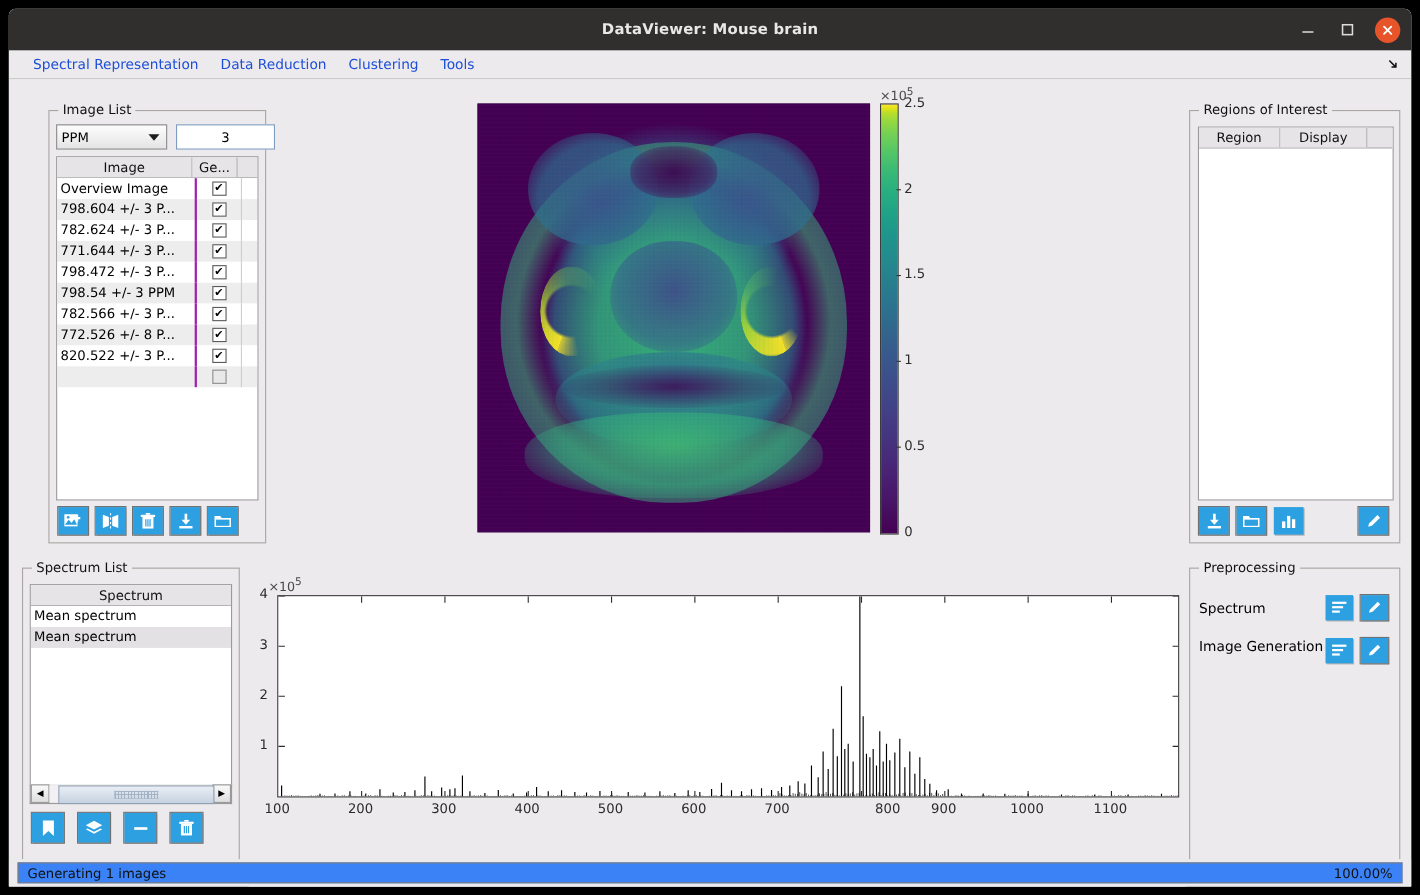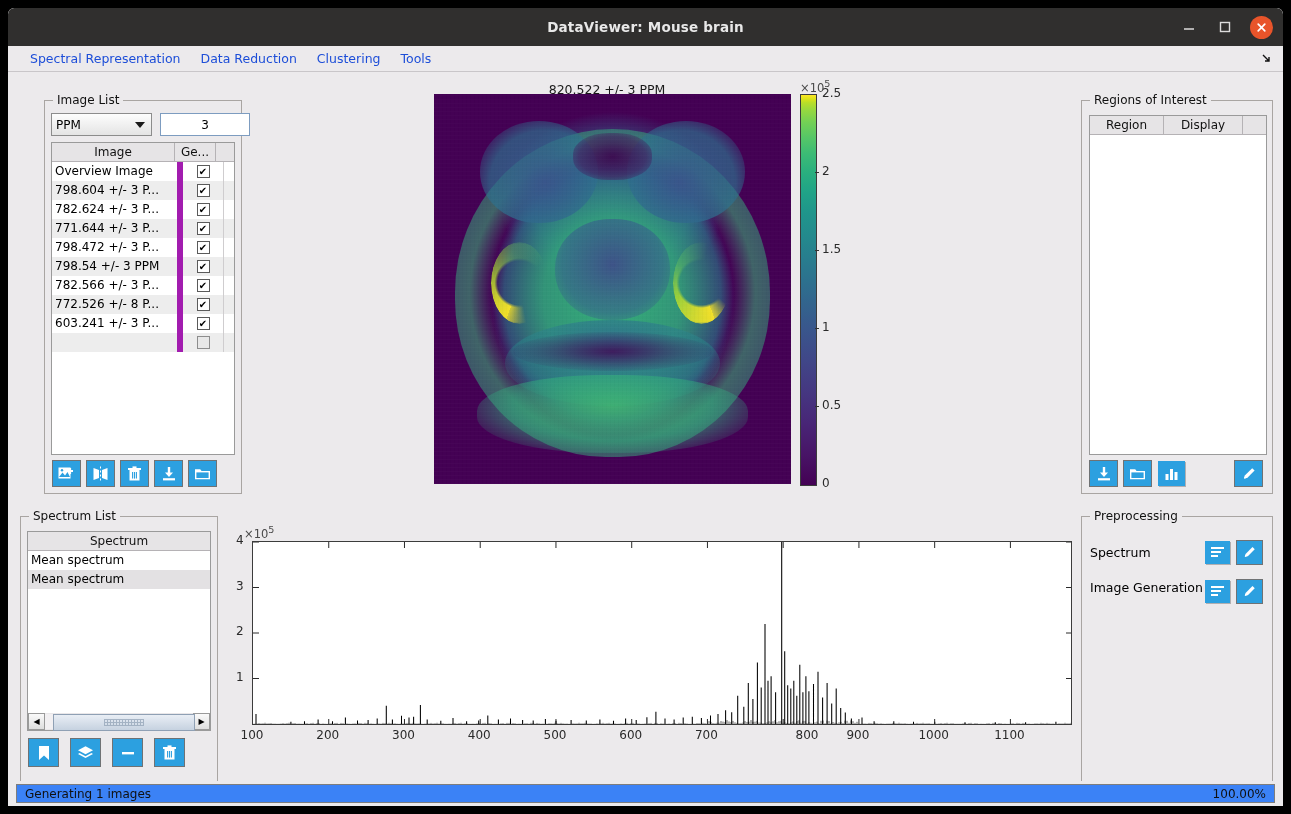--- a/index.html
+++ b/index.html
@@ -43,21 +43,21 @@
     padding:0 4px;font-size:12px;color:#111;
   }
   
   .tblhead{display:flex;background:#e6e4e6;border-bottom:1px solid #b5b2b5;}
   .tblhead .th{
     text-align:center;font-size:12px;padding:2px 0;color:#111;
     border-right:1px solid #b5b2b5;background:#e6e4e6;
   }
   .listbox{background:#fff;border:1px solid #9a9a9a;overflow:hidden;}
   .row{display:flex;height:19px;line-height:19px;font-size:12px;}
-  .row .c-name{padding-left:3px;white-space:nowrap;overflow:hidden;border-right:6px solid #a21caf;}
+  .row .c-name{padding-left:3px;white-space:nowrap;overflow:hidden;border-right:2px solid #a21caf;}
   .row .c-chk{display:flex;align-items:center;justify-content:center;border-right:1px solid #cfcdcf;}
   .row.odd{background:#ffffff;}
   .row.even{background:#ededed;}
   .chk{
     width:11px;height:11px;border:1px solid #5a5a5a;background:#fff;
     display:flex;align-items:center;justify-content:center;font-size:10px;line-height:1;
   }
   .chk.off{background:#e8e8e8;border-color:#8d8d8d;}
   
   .toolrow{display:flex;gap:7px;align-items:center;}
@@ -209,21 +209,21 @@
                 <span class="chk">✔</span>
               </div>
             </div>
             <div class="row even">
               <div class="c-name" style="width: 122px;">772.526 +/- 8 P...</div>
               <div class="c-chk" style="width: 40px;">
                 <span class="chk">✔</span>
               </div>
             </div>
             <div class="row odd">
-              <div class="c-name" style="width: 122px;">603.241 +/- 3 P...</div>
+              <div class="c-name" style="width: 122px;">820.522 +/- 3 P...</div>
               <div class="c-chk" style="width: 40px;">
                 <span class="chk">✔</span>
               </div>
             </div>
             <div class="row even">
               <div class="c-name" style="width: 122px;"></div>
               <div class="c-chk" style="width: 40px;">
                 <span class="chk off"></span>
               </div>
             </div>
@@ -266,21 +266,20 @@
         <div class="tbtn framed">
           <svg width="17" height="14" viewBox="0 0 17 14">
             <path d="M1 2.2 L6.2 2.2 L7.6 4 L16 4 L16 12.2 L1 12.2 Z" fill="#fff"></path>
             <rect x="2.4" y="5.4" width="12.2" height="5.6" fill="#2ca0e0"></rect>
           </svg>
         </div>
       </div>
     </div>
 
     <div style="position:absolute;left:420px;top:0px;width:450px;height:420px;">
-      <div class="imgtitle" style="left:0;top:10px;width:358px;">820.522 +/- 3 PPM</div>
 
       <div style="position:absolute;left:6px;top:22px;width:357px;height:390px;background:#3b0c4a;overflow:hidden;">
         <div style="position:absolute;inset:0;background:
             radial-gradient(ellipse 46% 48% at 50% 52%, rgba(53,183,121,.92) 0%, rgba(49,168,124,.85) 42%, rgba(38,130,142,.55) 66%, rgba(68,1,84,0) 74%),
             radial-gradient(ellipse 40% 30% at 50% 28%, rgba(59,82,139,.85) 0%, rgba(49,104,142,.6) 55%, rgba(68,1,84,0) 78%),
             radial-gradient(ellipse 44% 44% at 50% 55%, rgba(33,145,140,.5) 0%, rgba(68,1,84,0) 80%),
             #440154;"></div>
 
         <div style="position:absolute;left:6%;top:9%;width:88%;height:84%;border-radius:50% 50% 48% 48%;
             background:radial-gradient(ellipse at 50% 50%, rgba(64,188,118,0) 54%, rgba(60,180,120,.55) 64%, rgba(46,160,130,.45) 80%, rgba(68,1,84,0) 92%);"></div>

